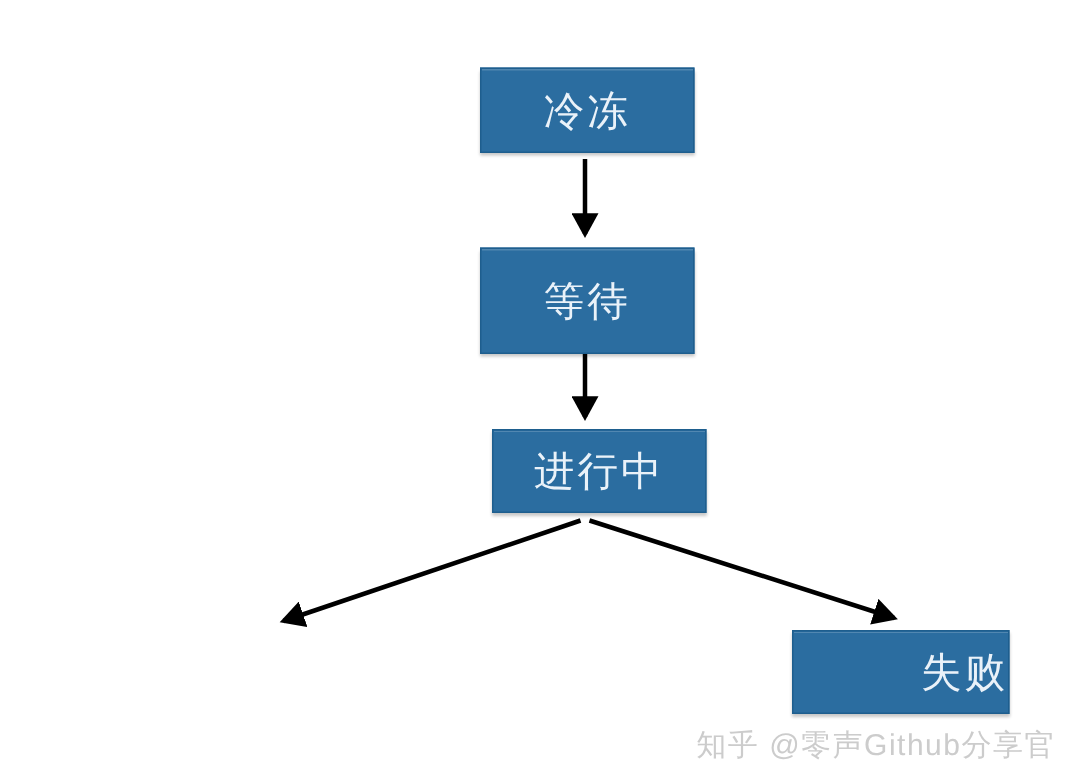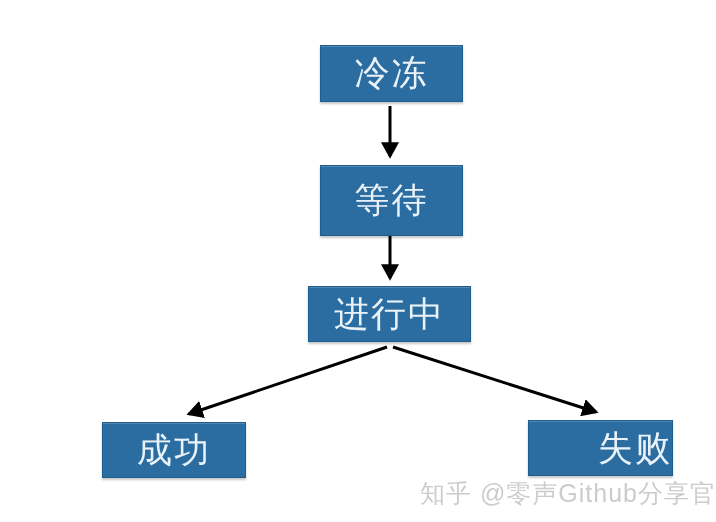--- a/index.html
+++ b/index.html
@@ -35,36 +35,36 @@
   }
   .node {
     position: absolute;
     display: flex;
     align-items: center;
     justify-content: center;
     background: var(--node-fill);
     border: 1px solid var(--node-border);
     box-shadow: 0 2px 2px rgba(0,0,0,0.22), inset 0 1px 0 rgba(255,255,255,0.18);
     color: var(--node-text);
-    font-size: 35px;
+    font-size: 27px;
     letter-spacing: 2px;
     box-sizing: border-box;
     user-select: none;
   }
   .node-frozen      { left: 320px; top:  45px; width: 143px; height: 57px; }
   .node-waiting     { left: 320px; top: 165px; width: 143px; height: 71px; }
-  .node-in-progress { left: 308px; top: 286px; width: 163px; height: 56px; }
+  .node-in-progress { left: 328px; top: 286px; width: 143px; height: 56px; }
   .node-success     { left: 102px; top: 422px; width: 144px; height: 56px; }
   .node-failed      { left: 528px; top: 420px; width: 145px; height: 56px; justify-content: flex-end; }
   .watermark {
     position: absolute;
-    right: 0;
+    right: 12px;
     bottom: 12px;
     color: var(--watermark);
-    font-size: 25px;
+    font-size: 20px;
     letter-spacing: 1px;
     white-space: nowrap;
     user-select: none;
   }
 </style>
 </head>
 <body>
 
 <div class="canvas">
 
@@ -85,23 +85,20 @@
   </div>
 
   <div class="node node-waiting">
     <span>等待</span>
   </div>
 
   <div class="node node-in-progress">
     <span>进行中</span>
   </div>
 
-  <div class="node node-success">
-    <span>成功</span>
-  </div>
 
   <div class="node node-failed">
     <span>失败</span>
   </div>
 
   <div class="watermark">知乎 @零声Github分享官</div>
 
 </div>
 
 </body></html>

